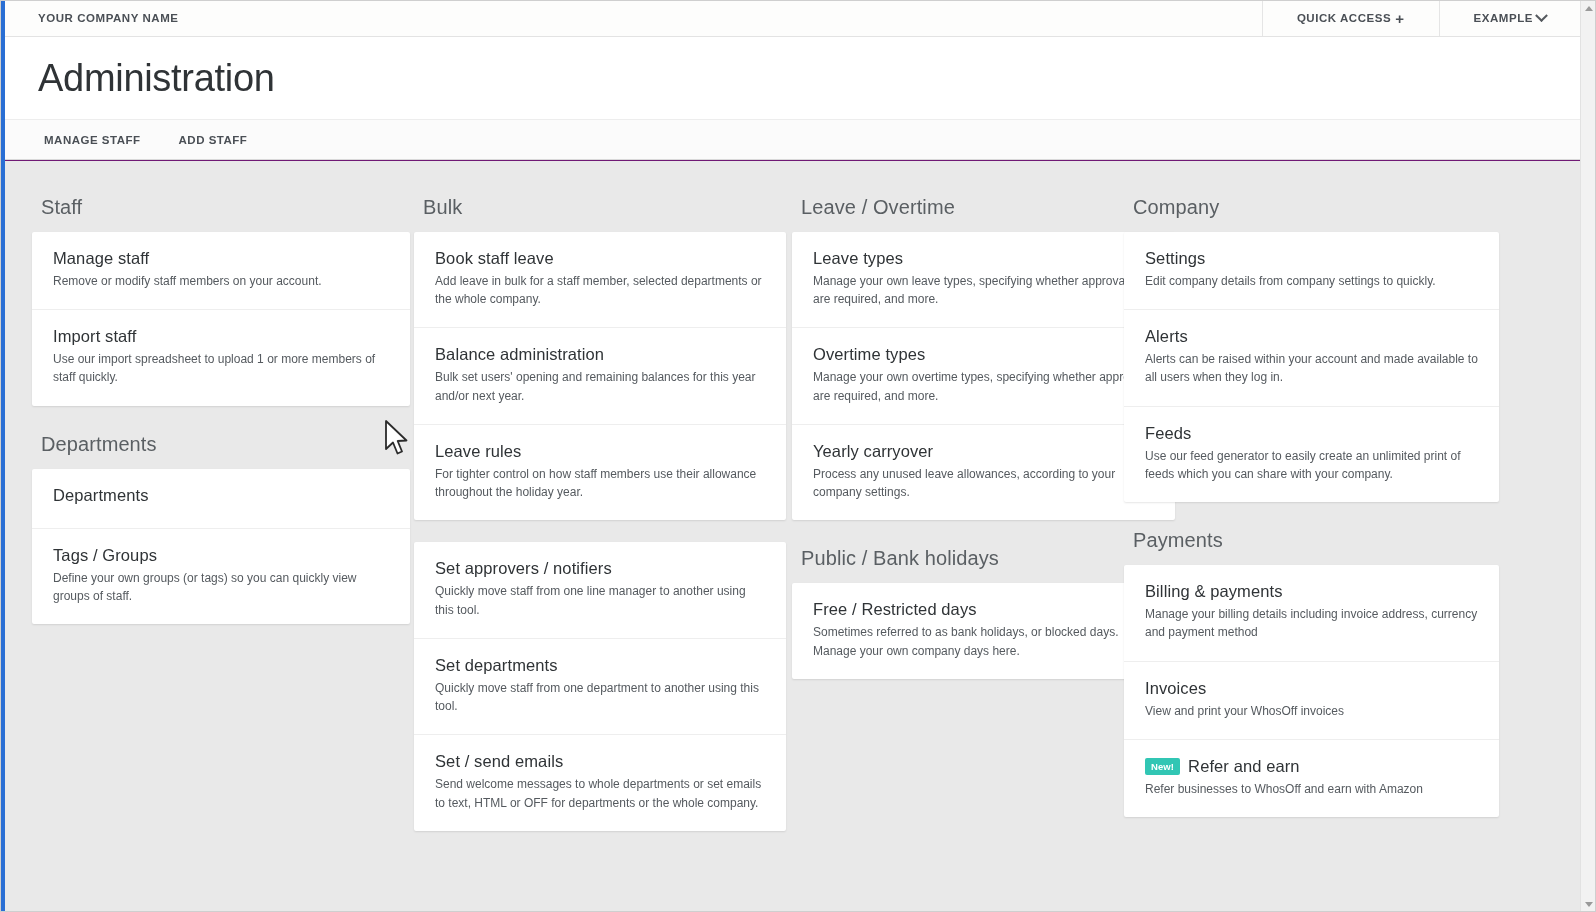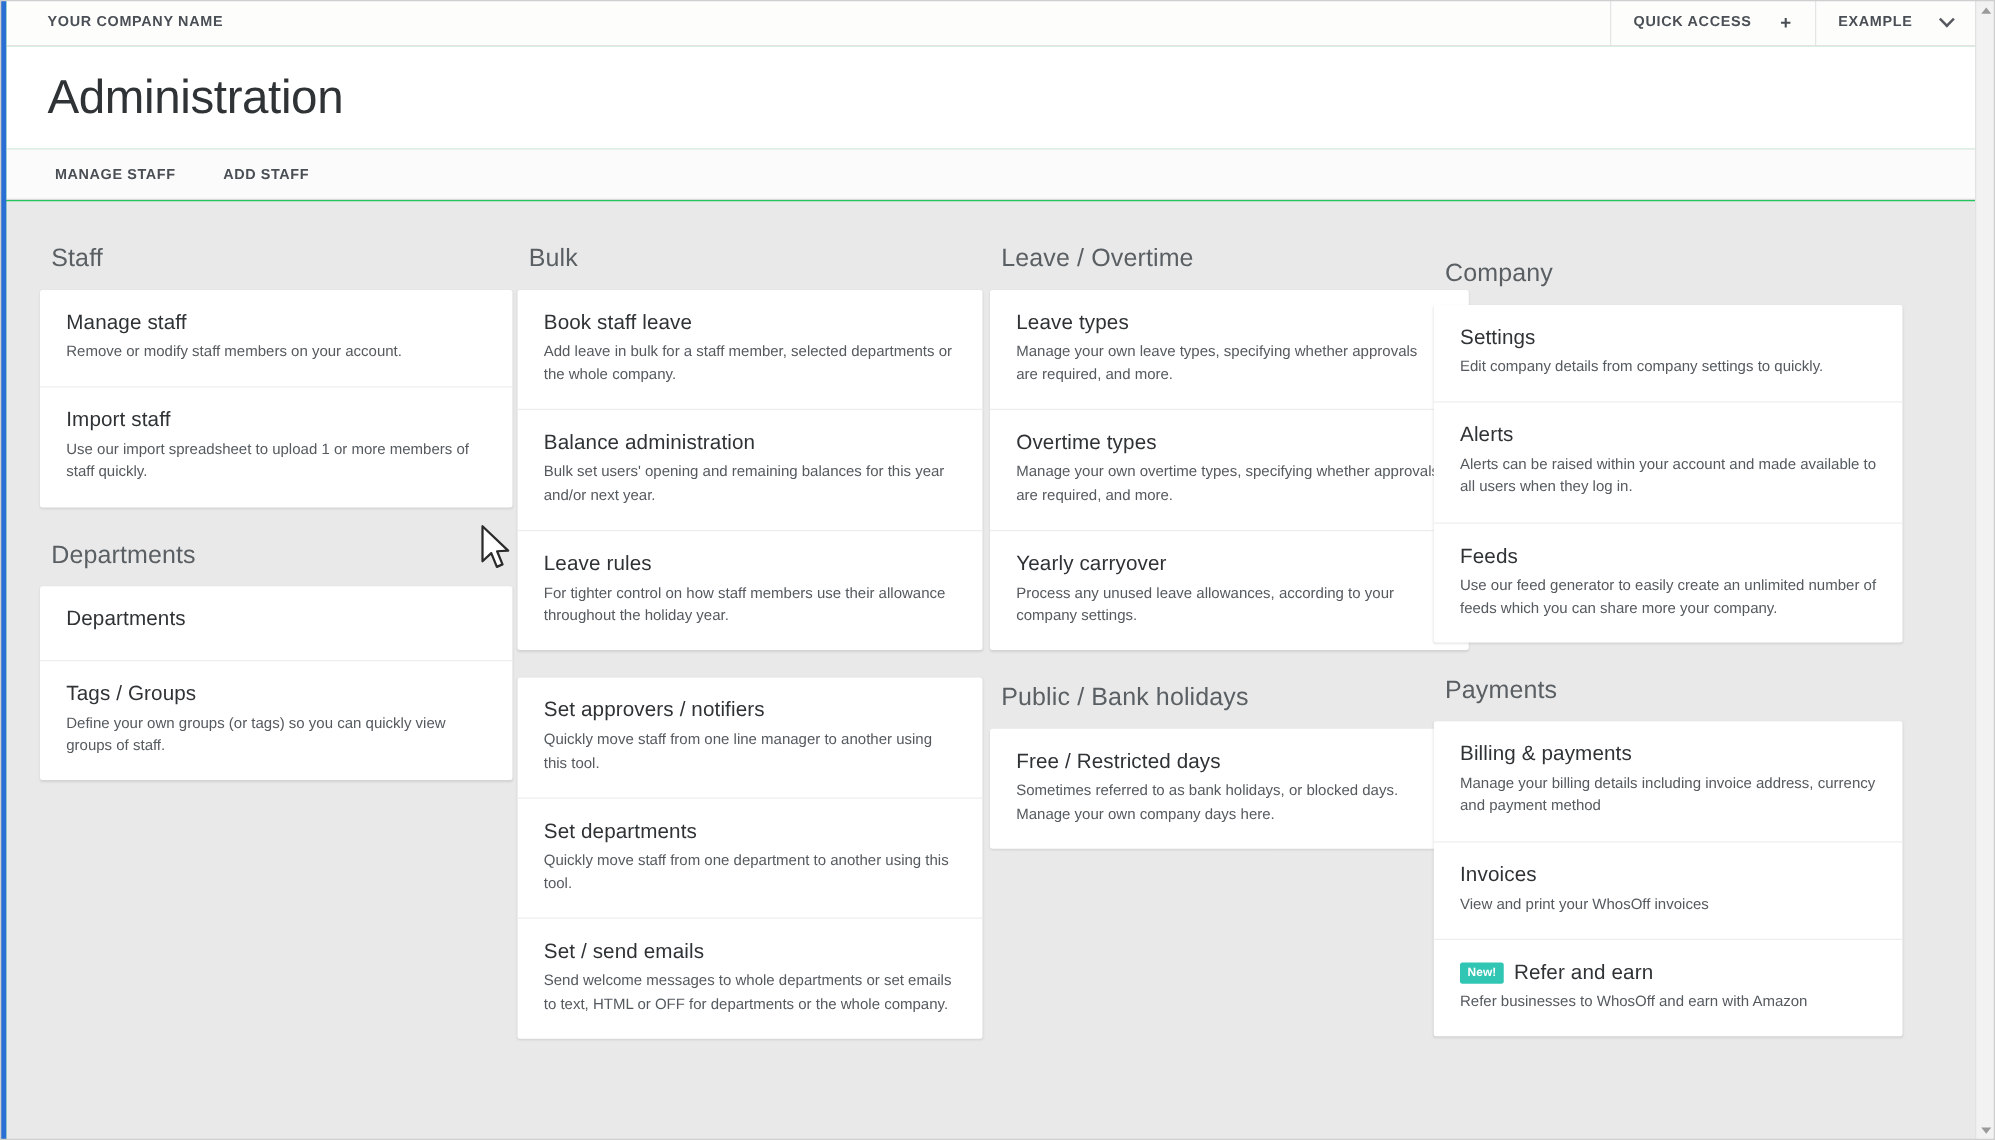--- a/index.html
+++ b/index.html
@@ -16,21 +16,21 @@
     background: #ffffff;
     color: #3d4246;
     position: relative;
   }
 
   
   #app-frame {
     position: absolute;
     left: 0; top: 0;
     width: 1596px; height: 912px;
-    background: #22c55e;
+    background: #701a75;
     overflow: hidden;
   }
 
   
   #left-accent-bar {
     position: absolute;
     left: 0; top: 0;
     width: 5px; height: 912px;
     background: #2a6fd4;
     z-index: 40;
@@ -54,22 +54,22 @@
     font-size: 11.5px;
     letter-spacing: 0.55px;
     color: #4a4f55;
     font-weight: 600;
     flex: 1 1 auto;
   }
   .top-bar-action {
     display: flex;
     align-items: center;
     justify-content: center;
-    gap: 23px;
-    padding: 0 18px;
+    gap: 4px;
+    padding: 0 34px;
     border-left: 1px solid #e5e5e5;
     font-size: 11.5px;
     letter-spacing: 0.55px;
     color: #4a4f55;
     font-weight: 600;
     cursor: pointer;
     white-space: nowrap;
   }
   #quick-access-action { min-width: 124px; }
   #example-action { min-width: 112px; }
@@ -132,21 +132,21 @@
     overflow: hidden;
   }
 
   .column {
     position: absolute;
     top: 0;
   }
   #column-staff      { left: 27px;   width: 378px; }
   #column-bulk       { left: 409px;  width: 372px; }
   #column-leave      { left: 787px;  width: 383px; }
-  #column-company    { left: 1142px; width: 375px; margin-top: 12px; }
+  #column-company    { left: 1119px; width: 375px; }
 
   .group-heading {
     font-size: 20px;
     font-weight: 400;
     color: #5a5f63;
     padding: 35px 0 13px 9px;
     letter-spacing: 0.1px;
   }
   .group-heading.tight { padding-top: 27px; }
 
@@ -366,21 +366,21 @@
           <div class="card-item">
             <div class="item-title">Settings</div>
             <div class="item-desc">Edit company details from company settings to quickly.</div>
           </div>
           <div class="card-item">
             <div class="item-title">Alerts</div>
             <div class="item-desc">Alerts can be raised within your account and made available to all users when they log in.</div>
           </div>
           <div class="card-item">
             <div class="item-title">Feeds</div>
-            <div class="item-desc">Use our feed generator to easily create an unlimited number of feeds which you can share more your company.</div>
+            <div class="item-desc">Use our feed generator to easily create an unlimited print of feeds which you can share with your company.</div>
           </div>
         </div>
         <div class="group-heading tight">Payments</div>
         <div class="card">
           <div class="card-item">
             <div class="item-title">Billing &amp; payments</div>
             <div class="item-desc">Manage your billing details including invoice address, currency and payment method</div>
           </div>
           <div class="card-item">
             <div class="item-title">Invoices</div>

